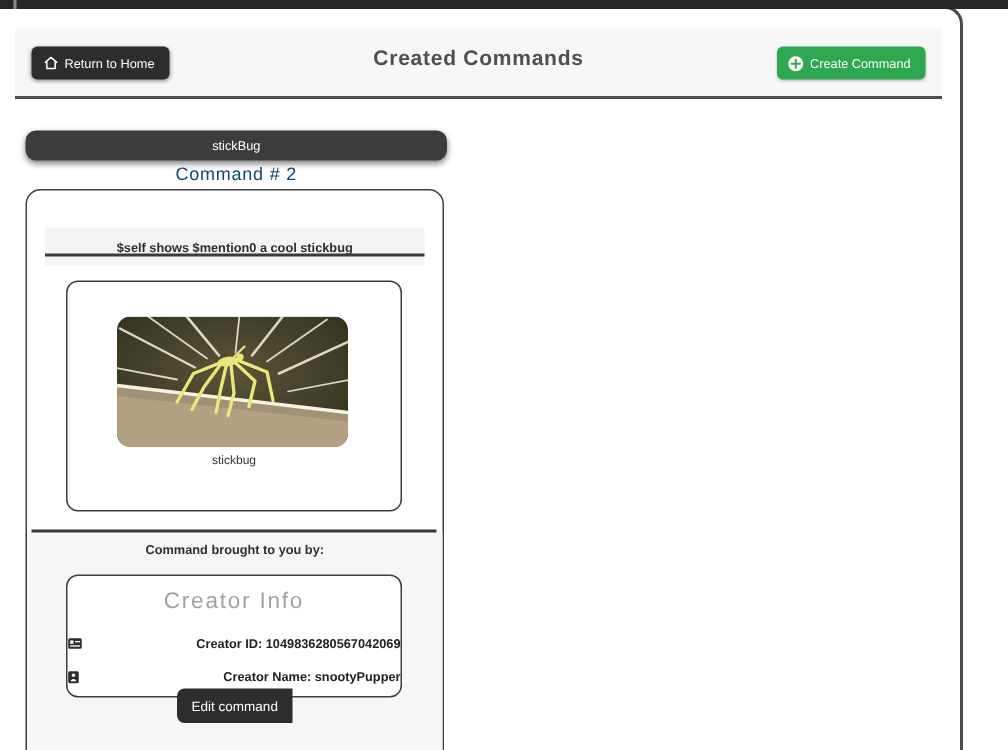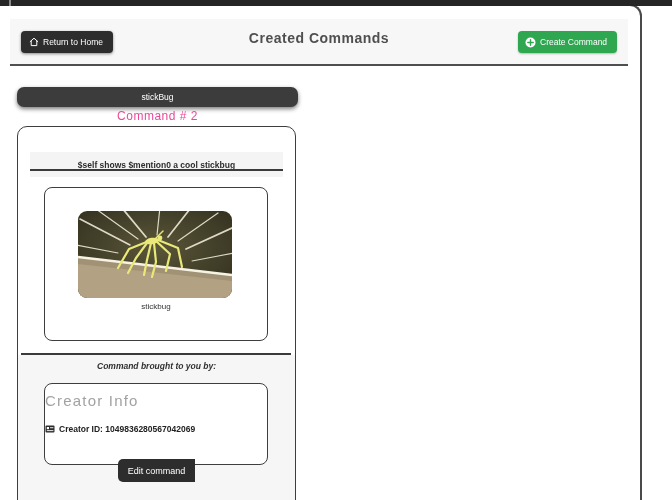--- a/index.html
+++ b/index.html
@@ -27,45 +27,45 @@
                 background:#2d2d2d; font-size:8.5px; box-shadow:0 1px 3px rgba(0,0,0,.45); }
   .btn-create { position:absolute; left:508px; top:12px; height:22px; padding:0 10px 0 7px;
                 background:#2ea750; font-size:8.5px; box-shadow:0 1px 2px rgba(0,0,0,.25); }
 
   
   .cmd-banner { position:absolute; left:17px; top:87px; width:281px; height:20px;
                 background:#3c3c3c; border-radius:7px; color:#ffffff; font-size:8.5px;
                 display:flex; align-items:center; justify-content:center;
                 box-shadow:0 2px 4px rgba(50,50,50,.65); }
   .cmd-number { position:absolute; left:17px; top:109px; width:281px; text-align:center;
-                font-size:12px; color:#ec4899; font-weight:500; letter-spacing:0.5px; }
+                font-size:12px; color:#0c4a6e; font-weight:500; letter-spacing:0.5px; }
 
   
   .card { position:absolute; left:17px; top:126px; width:279px; height:392px;
           background:#ffffff; border:1.5px solid #3e3e3e; border-radius:10px; }
   .msg-strip { position:absolute; left:12px; top:13px; width:253px; height:25px;
                background:#f4f4f4; display:flex; align-items:center; justify-content:center;
                font-size:8.5px; font-weight:600; color:#2d2d2d;margin-top:12px; }
   .divider1 { position:absolute; left:12px; top:42px; width:253px; border-top:2px solid #3a3a3a; }
   .img-box { position:absolute; left:26px; top:60px; width:224px; height:154px;
              background:#ffffff; border:1.5px solid #3e3e3e; border-radius:8px; }
   .meme { position:absolute; left:33px; top:23px; width:154px; height:87px;
           border-radius:9px; overflow:hidden; }
   .caption { position:absolute; left:0; top:114px; width:100%; text-align:center;
              font-size:8px; color:#333333; }
   .divider2 { position:absolute; left:3px; top:226px; width:270px; border-top:2px solid #3a3a3a; }
   .card-lower { position:absolute; left:0; top:228px; right:0; bottom:0; background:#f6f6f6; }
   .brought-by { position:absolute; left:0; top:234px; width:100%; text-align:center;
-                font-size:8.5px; font-weight:600; color:#2f2f2f;font-style:italic; }
+                font-size:8.5px; font-weight:600; color:#2f2f2f; }
   .creator-box { position:absolute; left:26px; top:256px; width:224px; height:82px;
                  background:#ffffff; border:1.5px solid #3e3e3e; border-radius:8px; }
-  .creator-heading { position:absolute; left:0; top:8px; width:100%; 
+  .creator-heading { position:absolute; left:0; top:8px; width:100%; text-align:center;
                      font-size:15px; color:#a2a2a2; letter-spacing:1.2px; }
   .creator-row { position:absolute; left:0; width:100%; display:flex; align-items:center;
-                 justify-content:flex-start; gap:4px; font-size:8.5px; font-weight:600; color:#222222; }
+                 justify-content:space-between; gap:4px; font-size:8.5px; font-weight:600; color:#222222; }
   .creator-id-row { top:40px; }
   .creator-name-row { top:62px; }
   .btn-row { position:absolute; left:0; top:332px; width:100%; display:flex; justify-content:center; }
   .btn-edit { height:23px; padding:0 10px; background:#2d2d2d; color:#ffffff; font-size:9px;
               border:none; border-radius:5px 0 0 5px; cursor:pointer; font-family:inherit; }
   .btn-delete { height:23px; padding:0 10px; background:#d23b4d; color:#7e1f2e; font-size:9px;
                 font-weight:700; border:none; border-radius:0 5px 5px 0; cursor:pointer; font-family:inherit; }
   .icon { display:inline-flex; flex:0 0 auto; }
 </style>
 </head>
@@ -172,20 +172,30 @@
           <span class="icon">
             <svg width="10" height="8" viewBox="0 0 10 8">
               <rect x="0.5" y="0.5" width="9" height="7" rx="1" fill="#2c2c2c"></rect>
               <rect x="1.8" y="2" width="2.2" height="2.2" fill="#ffffff"></rect>
               <rect x="5" y="2.3" width="3.4" height="0.9" fill="#ffffff"></rect>
               <rect x="1.8" y="5.2" width="6.6" height="0.9" fill="#ffffff"></rect>
             </svg>
           </span>
           <span>Creator ID: 1049836280567042069</span>
         </div>
+        <div class="creator-row creator-name-row">
+          <span class="icon">
+            <svg width="8" height="9" viewBox="0 0 8 9">
+              <rect x="0.5" y="0.5" width="7" height="8" rx="1" fill="#2c2c2c"></rect>
+              <circle cx="4" cy="3.2" r="1.2" fill="#ffffff"></circle>
+              <path d="M2.2 6.6 Q4 4.8 5.8 6.6 L5.8 7.2 L2.2 7.2 Z" fill="#ffffff"></path>
+            </svg>
+          </span>
+          <span>Creator Name: snootyPupper</span>
+        </div>
       </div>
 
       <div class="btn-row">
         <button class="btn-edit">Edit command</button>
       </div>
     </div>
 
   </div>
 </div>
 

